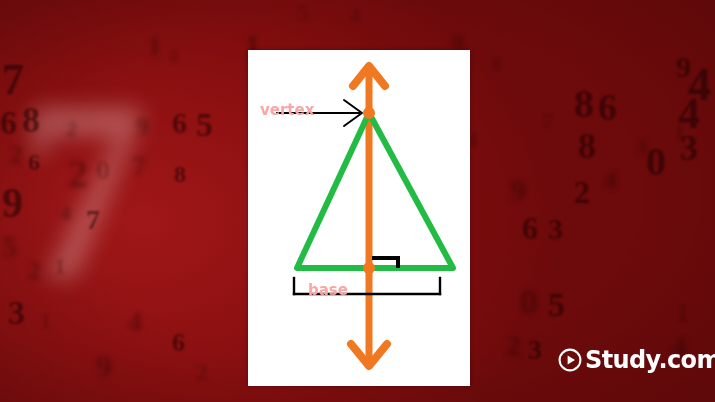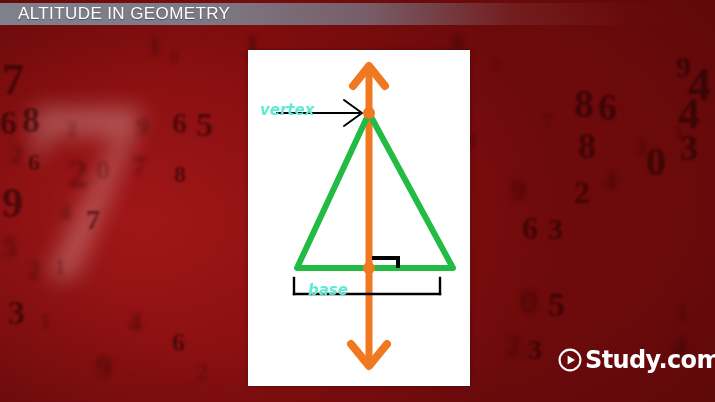--- a/index.html
+++ b/index.html
@@ -96,23 +96,22 @@
     background: #ffffff;
     box-shadow: 0 0 4px rgba(0,0,0,0.35);
   }
   .panel-svg { display: block; }
 
   
   .lbl {
     position: absolute;
     font-family: "DejaVu Sans", sans-serif;
     font-weight: 700;
-    color: #5eead4;
+    color: #fca5a5;
     white-space: nowrap;
-    font-style: italic;
   }
   .lbl-vertex {
     left: 260px;
     top: 101px;
     font-size: 15px;
   }
   .lbl-base {
     left: 308px;
     top: 281px;
     font-size: 15px;
@@ -200,23 +199,20 @@
         <div class="num faint" style="left: 492px; top: 56px; font-size: 18px;">8</div>
         <div class="num softer" style="left: 452px; top: 30px; font-size: 24px;">0</div>
         <div class="num faint" style="left: 298px; top: 2px; font-size: 22px;">5</div>
         <div class="num faint" style="left: 350px; top: 6px; font-size: 20px;">4</div>
         <div class="num softer" style="left: 244px; top: 30px; font-size: 34px;">1</div>
       </div>
   </div>
 
   <div class="bg-vignette"></div>
 
-  <div class="titlebar">
-    <div class="titlebar-text">ALTITUDE IN GEOMETRY</div>
-  </div>
 
   <div class="panel">
     <svg class="panel-svg" width="222" height="336" viewBox="0 0 222 336">
 
       <g>
         <line x1="121" y1="18" x2="121" y2="312" stroke="#f07820" stroke-width="7" stroke-linecap="round"></line>
 
         <polyline points="105,36 121,16 137,36" fill="none" stroke="#f07820" stroke-width="8" stroke-linecap="round" stroke-linejoin="round"></polyline>
 
         <polyline points="103,294 121,316 139,294" fill="none" stroke="#f07820" stroke-width="8" stroke-linecap="round" stroke-linejoin="round"></polyline>

